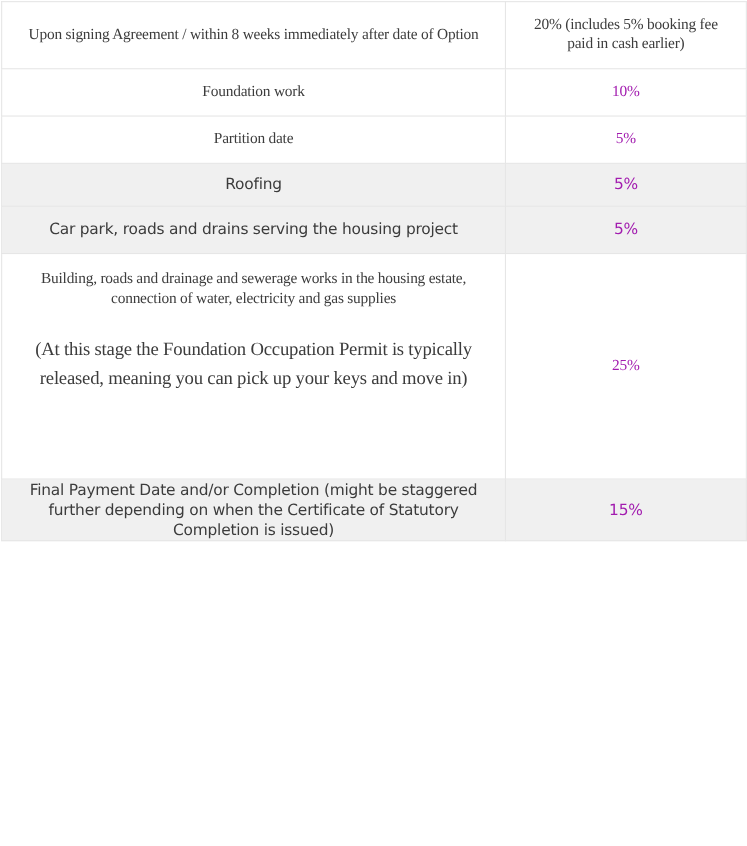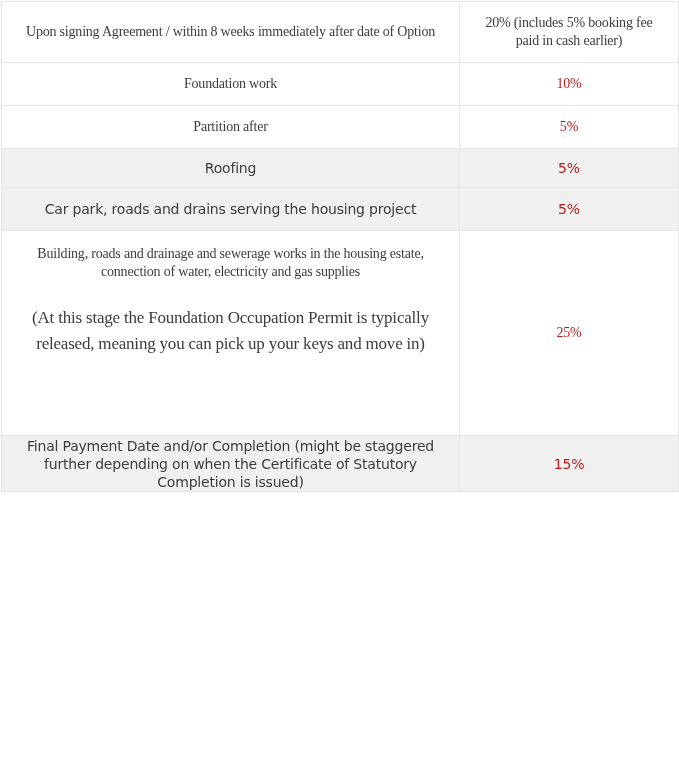--- a/index.html
+++ b/index.html
@@ -20,42 +20,42 @@
     font-weight: normal;
     text-align: center;
     vertical-align: middle;
     border: 1px solid #e6e6e6;
     padding: 0 14px;
     line-height: 18px;
   }
   tr.gray td, tr.gray th { background: #f0f0f0; }
   tr.white td { background: #ffffff; font-family: Liberation Serif, serif; }
   .big { font-size: 17px; line-height: 26px; display: block; margin-top: 24px; }
-  .pct { color: #b91c1c; }
+  .pct { color: #a21caf; }
 </style>
 </head>
 <body>
 
 <div class="wrap">
 <table>
   <colgroup>
         <col class="c1">
         <col class="c2">
       </colgroup>
   <tbody>
   <tr class="white" style="height:61px;">
     <td>Upon signing Agreement / within 8 weeks immediately after date of Option</td>
     <td>20% (includes 5% booking fee paid in cash earlier)</td>
   </tr>
   <tr class="white" style="height:43px;">
     <td>Foundation work</td>
     <td class="pct">10%</td>
   </tr>
   <tr class="white" style="height:43px;">
-    <td>Partition after</td>
+    <td>Partition date</td>
     <td class="pct">5%</td>
   </tr>
   <tr class="gray" style="height:39px;">
     <td>Roofing</td>
     <td class="pct">5%</td>
   </tr>
   <tr class="gray" style="height:43px;">
     <td>Car park, roads and drains serving the housing project</td>
     <td class="pct">5%</td>
   </tr>

